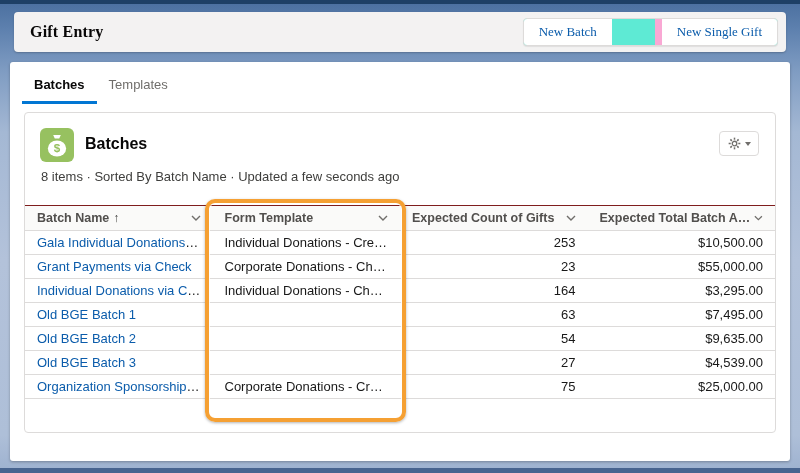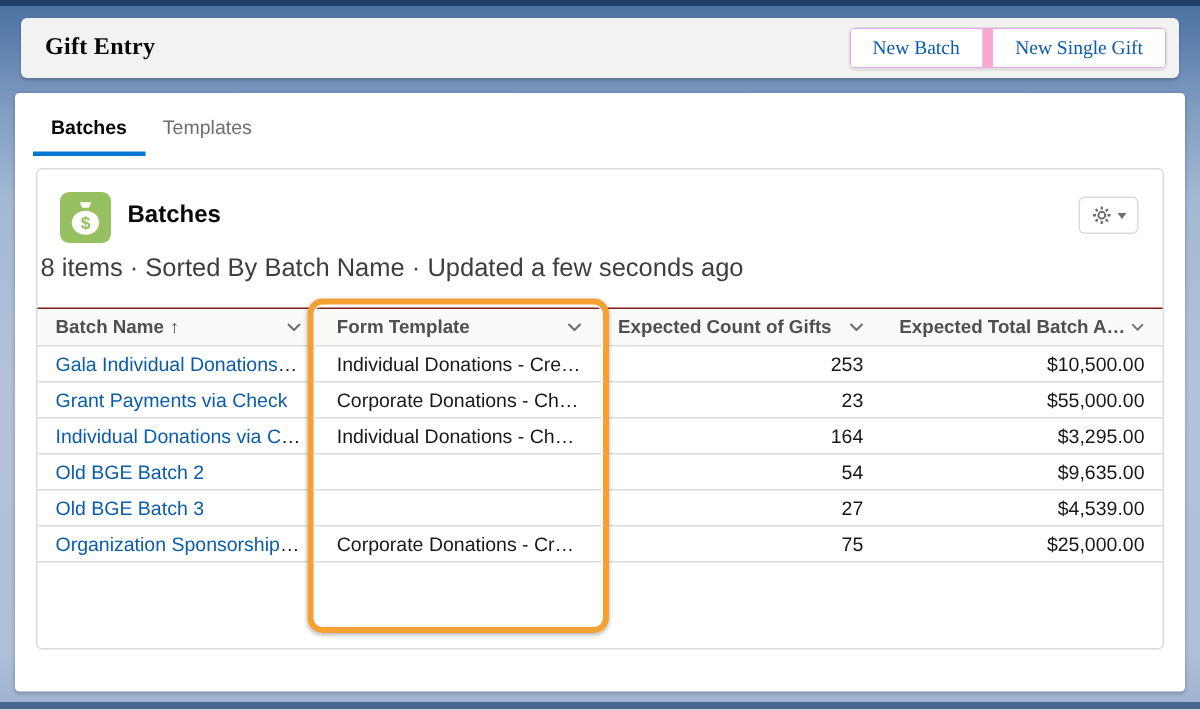--- a/index.html
+++ b/index.html
@@ -13,21 +13,21 @@
   .edge-top{ position:absolute; top:0; left:0; right:0; height:4px; background:#1e4066; }
   .edge-bottom{ position:absolute; bottom:0; left:0; right:0; height:5px; background:#48648f; }
 
   
   .page-header{
     position:absolute; left:14px; right:14px; top:12px; height:40px;
     background:#f3f2f2; border-radius:4px; box-shadow:0 1px 2px rgba(0,0,0,.22);
     display:flex; align-items:center;font-family:Liberation Serif, serif;
   }
   .page-title{ margin-left:16px; font-size:16px; font-weight:bold; color:#080707; letter-spacing:.2px; }
-  .btn-group{ position:absolute; right:8px; top:6px; display:flex; border:1px solid #dddbda; border-radius:4px; background:#d946ef; overflow:hidden; box-shadow:0 1px 1px rgba(0,0,0,.08);}
+  .btn-group{ position:absolute; right:8px; top:6px; display:flex; border:1px solid #dddbda; border-radius:4px; background:#5eead4; overflow:hidden; box-shadow:0 1px 1px rgba(0,0,0,.08);gap:43px;}
   .btn{ height:26px; line-height:26px; padding:0 15px; font-size:13px; color:#0b5cab; background:#fff; border:none; cursor:pointer; font-family:inherit; }
   .btn + .btn{ border-left:7px solid #f9a8d4; }
 
   
   .content{
     position:absolute; left:10px; right:10px; top:62px; height:399px;
     background:#ffffff; border-radius:3px; box-shadow:0 1px 3px rgba(0,0,0,.28);
   }
   .tabs{ display:flex; padding:13px 0 0 12px; }
   .tab{ font-size:13px; padding:2px 12px 9px 12px; cursor:pointer; }
@@ -38,21 +38,21 @@
   .card{
     position:absolute; left:14px; right:14px; top:50px; height:321px;
     border:1px solid #dddbda; border-radius:4px; background:#fff;
   }
   .card-header{ position:relative; height:92px; }
   .entity-icon{
     position:absolute; left:15px; top:15px; width:34px; height:34px;
     border-radius:6px; display:flex; align-items:center; justify-content:center;
   }
   .card-title{ position:absolute; left:60px; top:22px; font-size:16px; font-weight:bold; color:#080707; }
-  .card-meta{ position:absolute; left:2px; top:56px; font-size:17px; color:#3e3e3c; }
+  .card-meta{ position:absolute; left:16px; top:56px; font-size:13px; color:#3e3e3c; }
   .gear-btn{
     position:absolute; right:16px; top:18px; width:40px; height:25px;
     border:1px solid #dddbda; border-radius:4px; background:#fff; cursor:pointer;
     display:flex; align-items:center; justify-content:center; gap:4px;
   }
   .caret-down{ width:0; height:0; border-left:3.5px solid transparent; border-right:3.5px solid transparent; border-top:4px solid #706e6b; }
 
   
   table{ width:100%; border-collapse:collapse; table-layout:fixed; }
   th,td{ height:24px; padding:0 12px; font-size:13px; white-space:nowrap; overflow:hidden; text-overflow:ellipsis; }
@@ -191,20 +191,26 @@
               <td class="c-num">$55,000.00</td>
             </tr>
 
             <tr>
               <td><a class="row-link">Individual Donations via Check</a></td>
               <td>Individual Donations - Checks</td>
               <td class="c-num">164</td>
               <td class="c-num">$3,295.00</td>
             </tr>
 
+            <tr>
+              <td><a class="row-link">Old BGE Batch 1</a></td>
+              <td></td>
+              <td class="c-num">63</td>
+              <td class="c-num">$7,495.00</td>
+            </tr>
 
             <tr>
               <td><a class="row-link">Old BGE Batch 2</a></td>
               <td></td>
               <td class="c-num">54</td>
               <td class="c-num">$9,635.00</td>
             </tr>
 
             <tr>
               <td><a class="row-link">Old BGE Batch 3</a></td>

